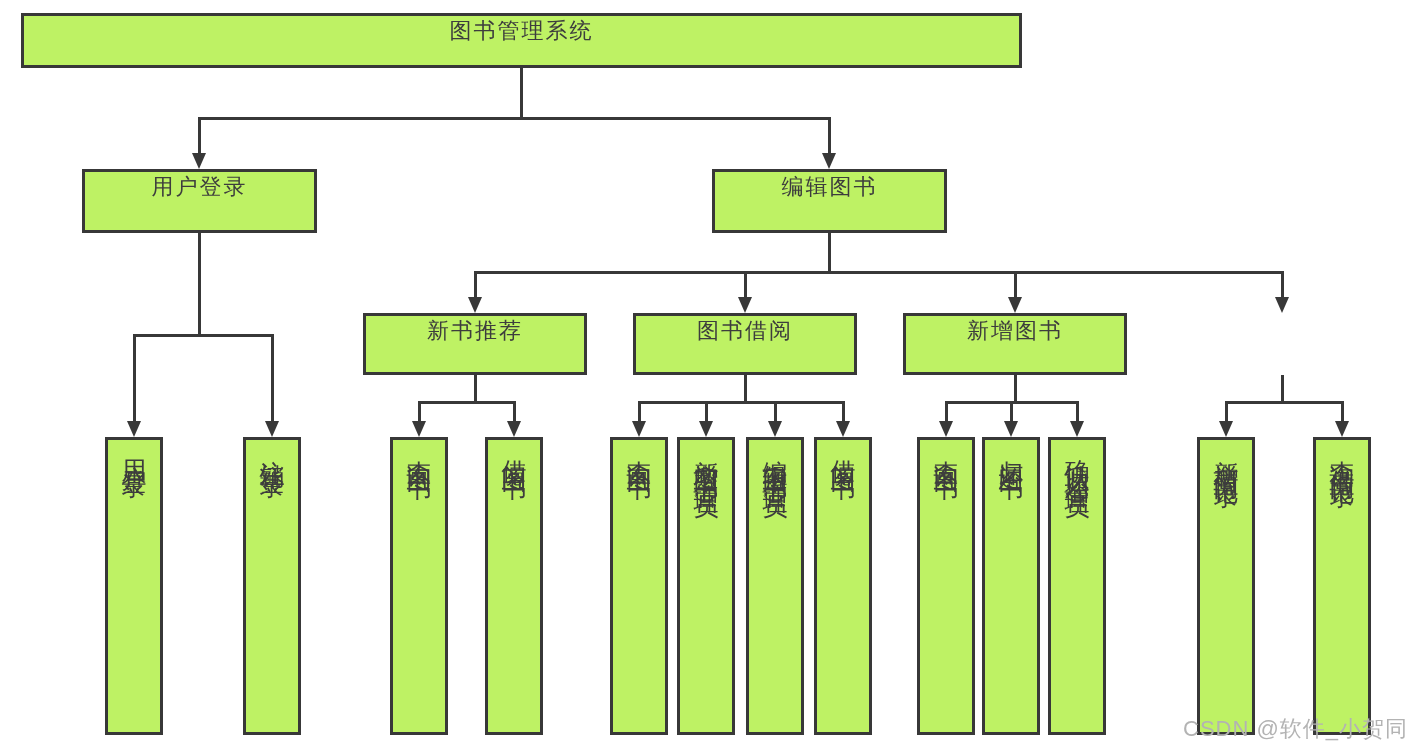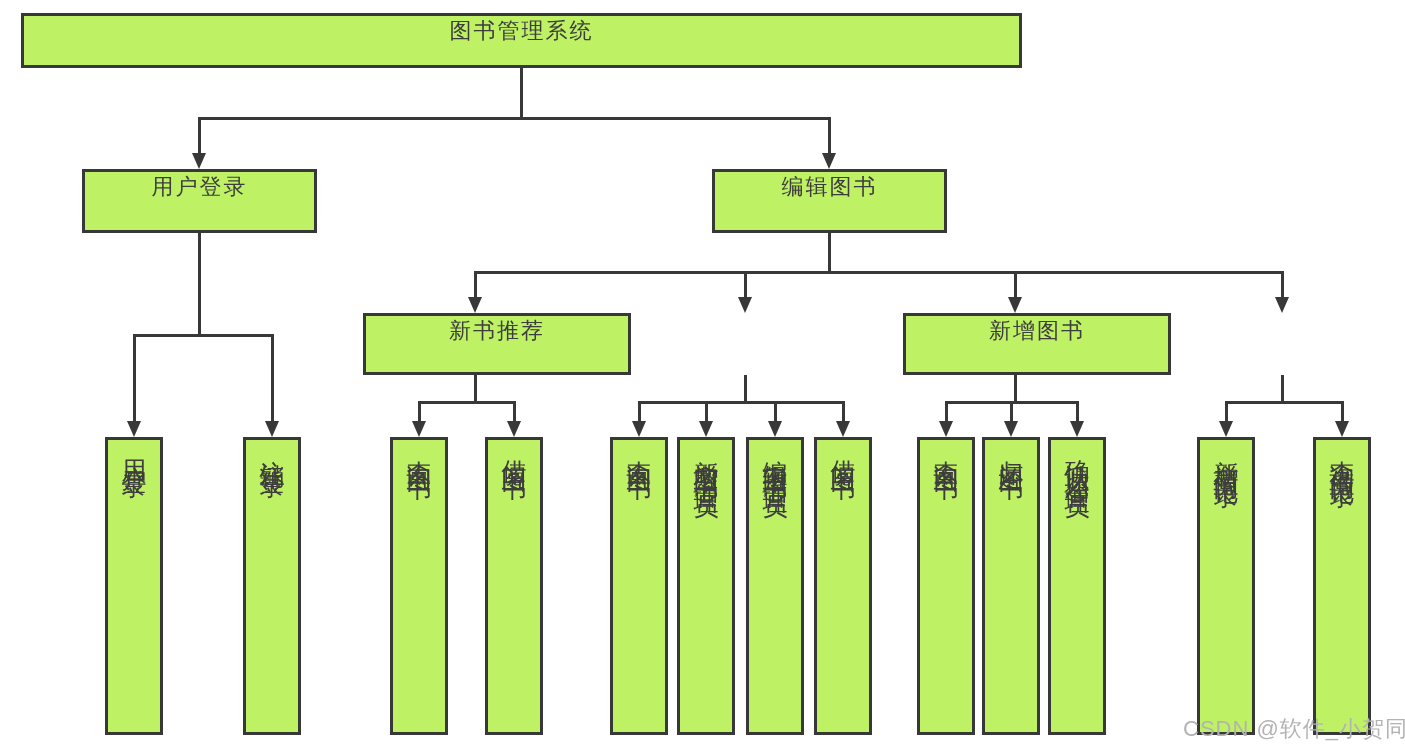--- a/index.html
+++ b/index.html
@@ -6,21 +6,21 @@
   .canvas{
     position:relative;width:1405px;height:747px;background:#fff;overflow:hidden;
     font-family:"Liberation Sans","DejaVu Sans",sans-serif;color:#3a3a3a;
   }
   .box{
     position:absolute;box-sizing:border-box;border:3px solid #383838;background:#bef264;
     display:flex;justify-content:center;
   }
   .hlabel{font-size:22px;letter-spacing:2px;color:#3d3d3d;white-space:nowrap;}
   .l2{top:169px;height:64px;width:235px;}
-  .l3{top:313px;height:62px;width:268px;}
+  .l3{top:313px;height:62px;width:224px;}
   .leaf{top:437px;height:298px;width:58px;}
   .vtext{
     writing-mode:vertical-lr;text-orientation:mixed;
     font-size:25px;line-height:1;letter-spacing:5px;color:#3d3d3d;
   }
   .vline{position:absolute;width:3px;background:#383838;}
   .hline{position:absolute;height:3px;background:#383838;}
   .arrow{
     position:absolute;width:0;height:0;
     border-left:7px solid transparent;border-right:7px solid transparent;
@@ -67,20 +67,23 @@
   <div class="arrow" style="left:468px;top:297px;"></div>
   <div class="vline" style="left:744px;top:271px;height:28px;"></div>
   <div class="arrow" style="left:738px;top:297px;"></div>
   <div class="vline" style="left:1014px;top:271px;height:28px;"></div>
   <div class="arrow" style="left:1008px;top:297px;"></div>
   <div class="vline" style="left:1281px;top:271px;height:28px;"></div>
   <div class="arrow" style="left:1275px;top:297px;"></div>
 
   <div class="box l3" style="left:363px;">
     <span class="hlabel">新书推荐</span>
+  </div>
+  <div class="box l3" style="left:633px;">
+    <span class="hlabel">图书借阅</span>
   </div>
   <div class="box l3" style="left:903px;">
     <span class="hlabel">新增图书</span>
   </div>
 
   <div class="vline" style="left:474px;top:375px;height:29px;"></div>
   <div class="hline" style="left:418px;top:401px;width:98px;"></div>
   <div class="vline" style="left:418px;top:401px;height:22px;"></div>
   <div class="arrow" style="left:412px;top:421px;"></div>
   <div class="vline" style="left:513px;top:401px;height:22px;"></div>

